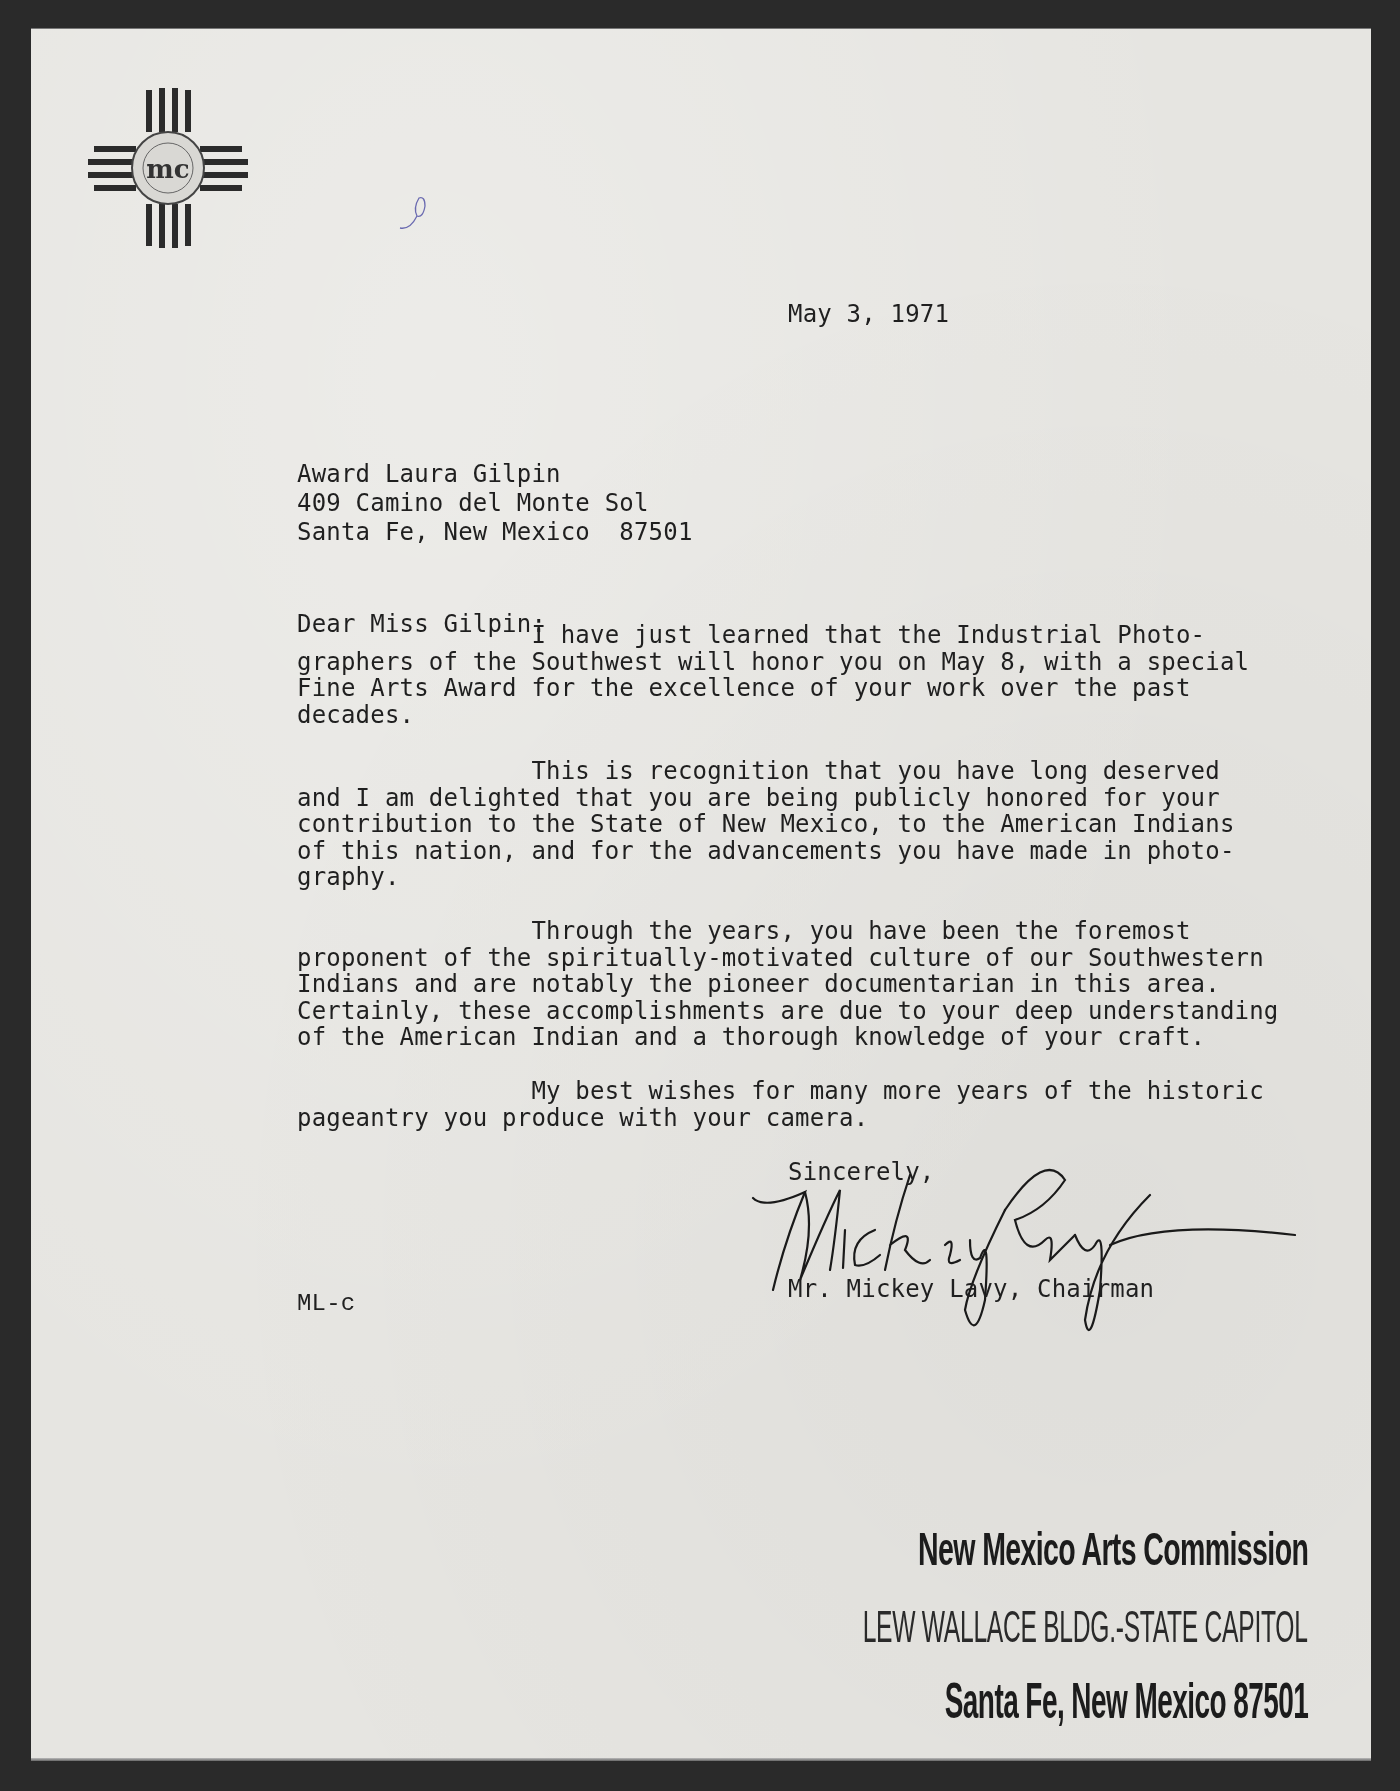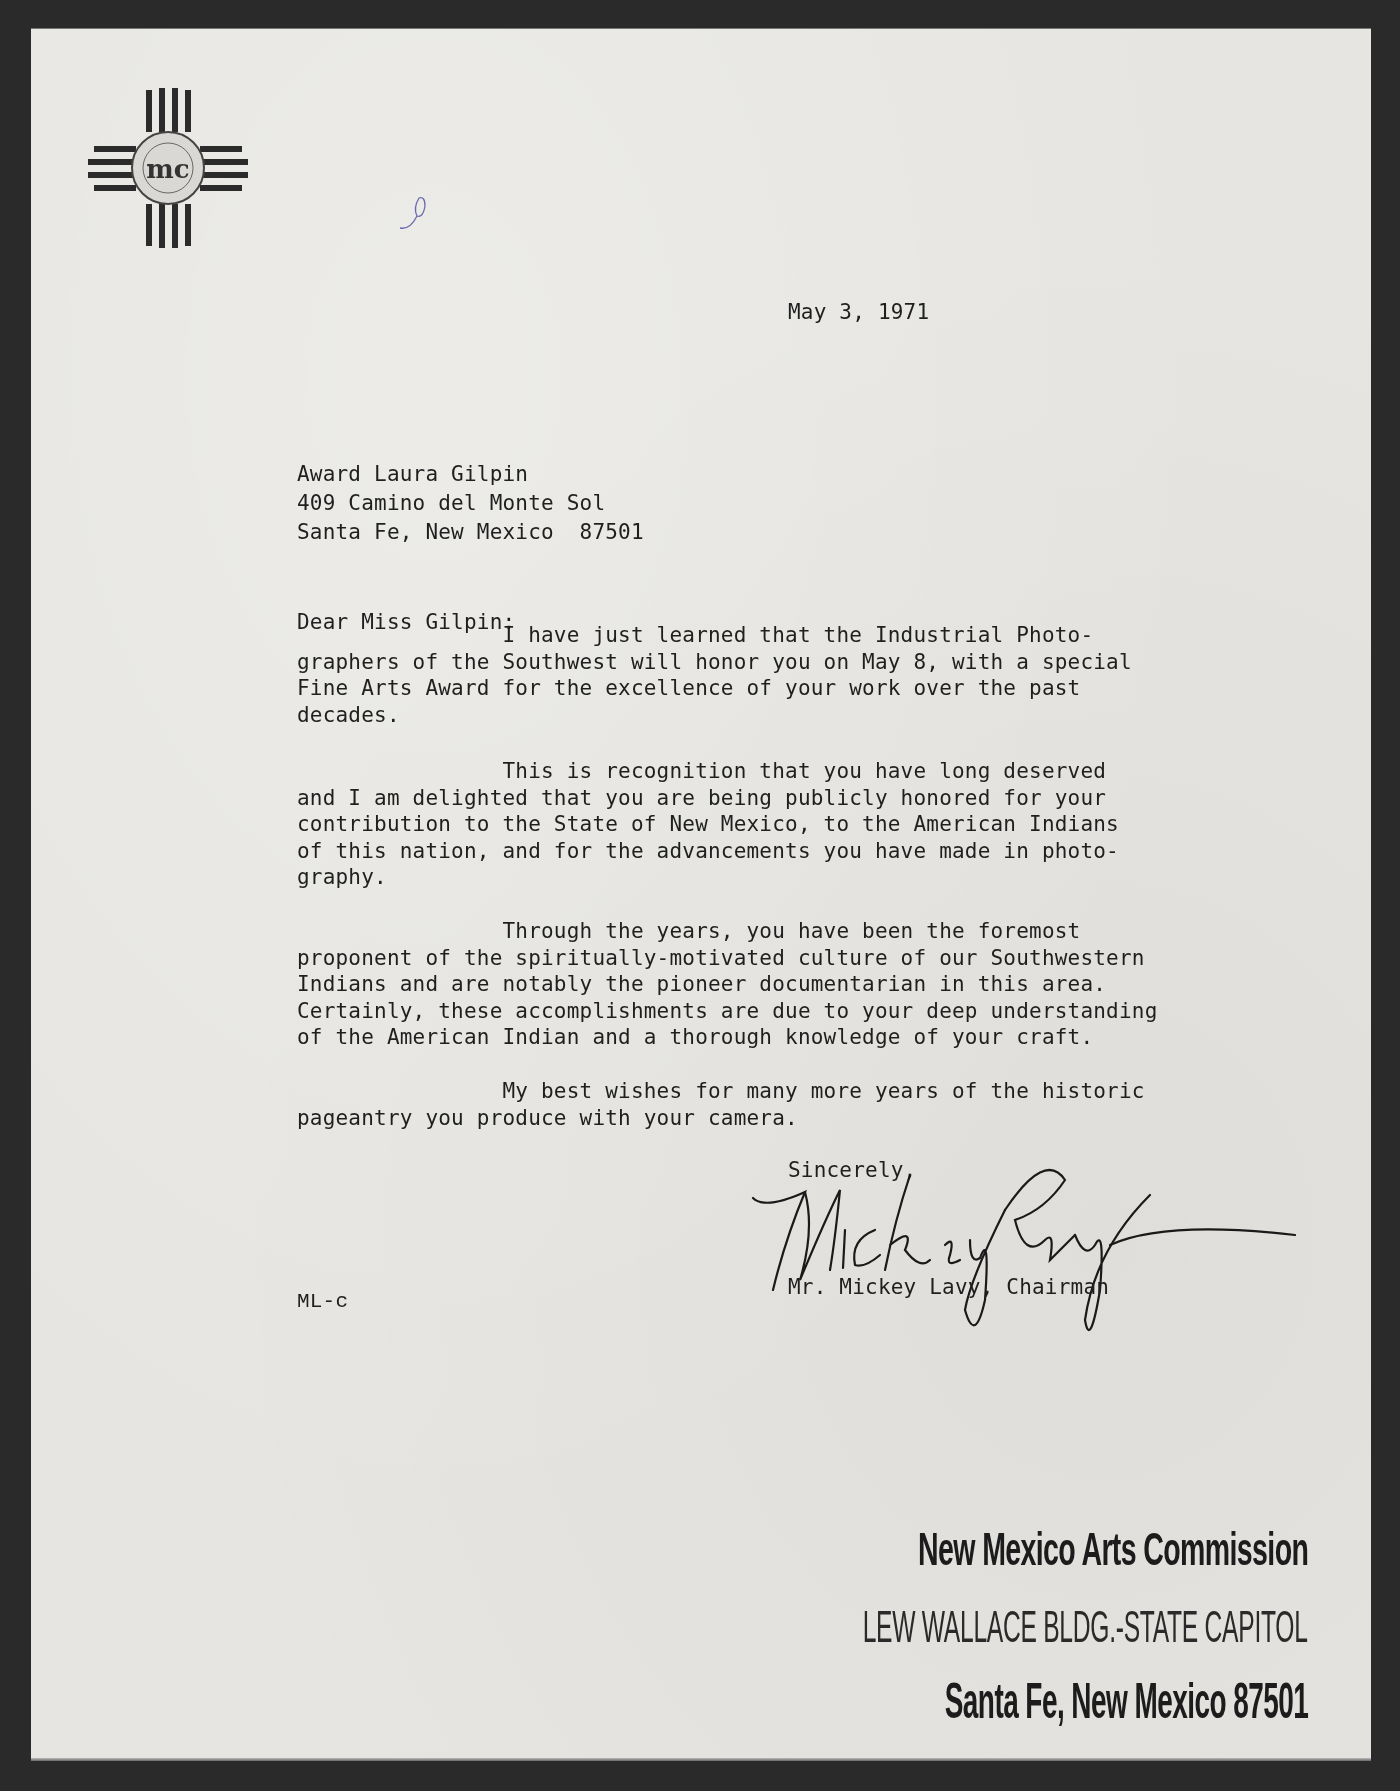--- a/index.html
+++ b/index.html
@@ -16,21 +16,21 @@
       radial-gradient(ellipse at 30% 20%, rgba(255,255,255,0.25), rgba(0,0,0,0) 60%),
       radial-gradient(ellipse at 80% 70%, rgba(0,0,0,0.03), rgba(0,0,0,0) 60%);
     box-shadow: 0 1px 0 #777 inset, 0 -1px 0 #888 inset;
   }
   .paper-bottom-edge {
     position:absolute; left:31px; top:1758px; width:1340px; height:3px;
     background:linear-gradient(#bbb,#666);
   }
   .type {
     font-family:"DejaVu Sans Mono","Liberation Mono",monospace;
-    font-size:21px;
+    font-size:24px;
     color:#1f1f1f;
     letter-spacing:0.2px;
     white-space:pre;
     position:absolute;
   }
   .logo { position:absolute; left:88px; top:88px; width:160px; height:160px; }
   .pen-mark { position:absolute; left:395px; top:188px; width:40px; height:45px; }
   .date { left:788px; top:300px; }
   .addr { left:297px; top:460px; line-height:29px; }
   .salutation { left:297px; top:570px;margin-top:40px; }

